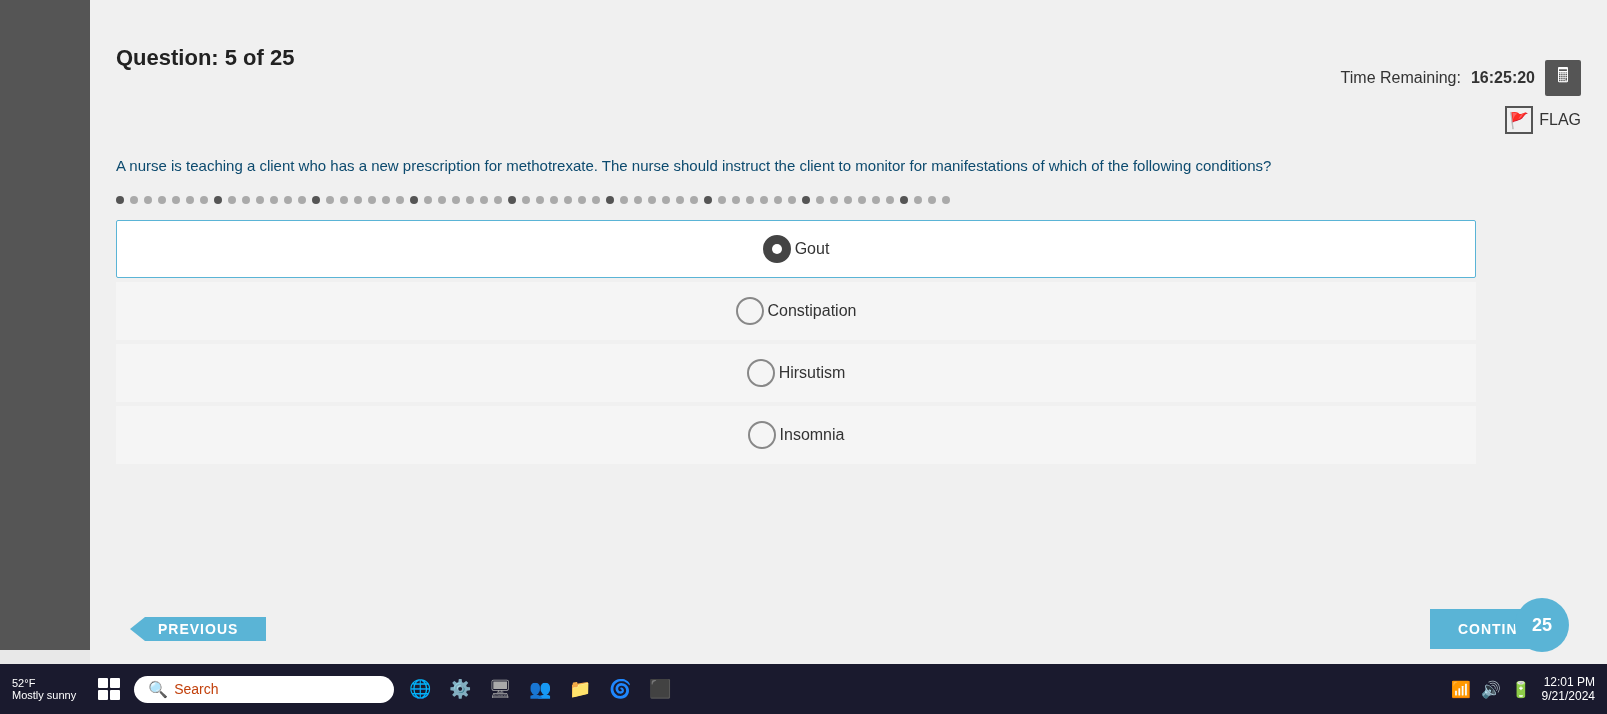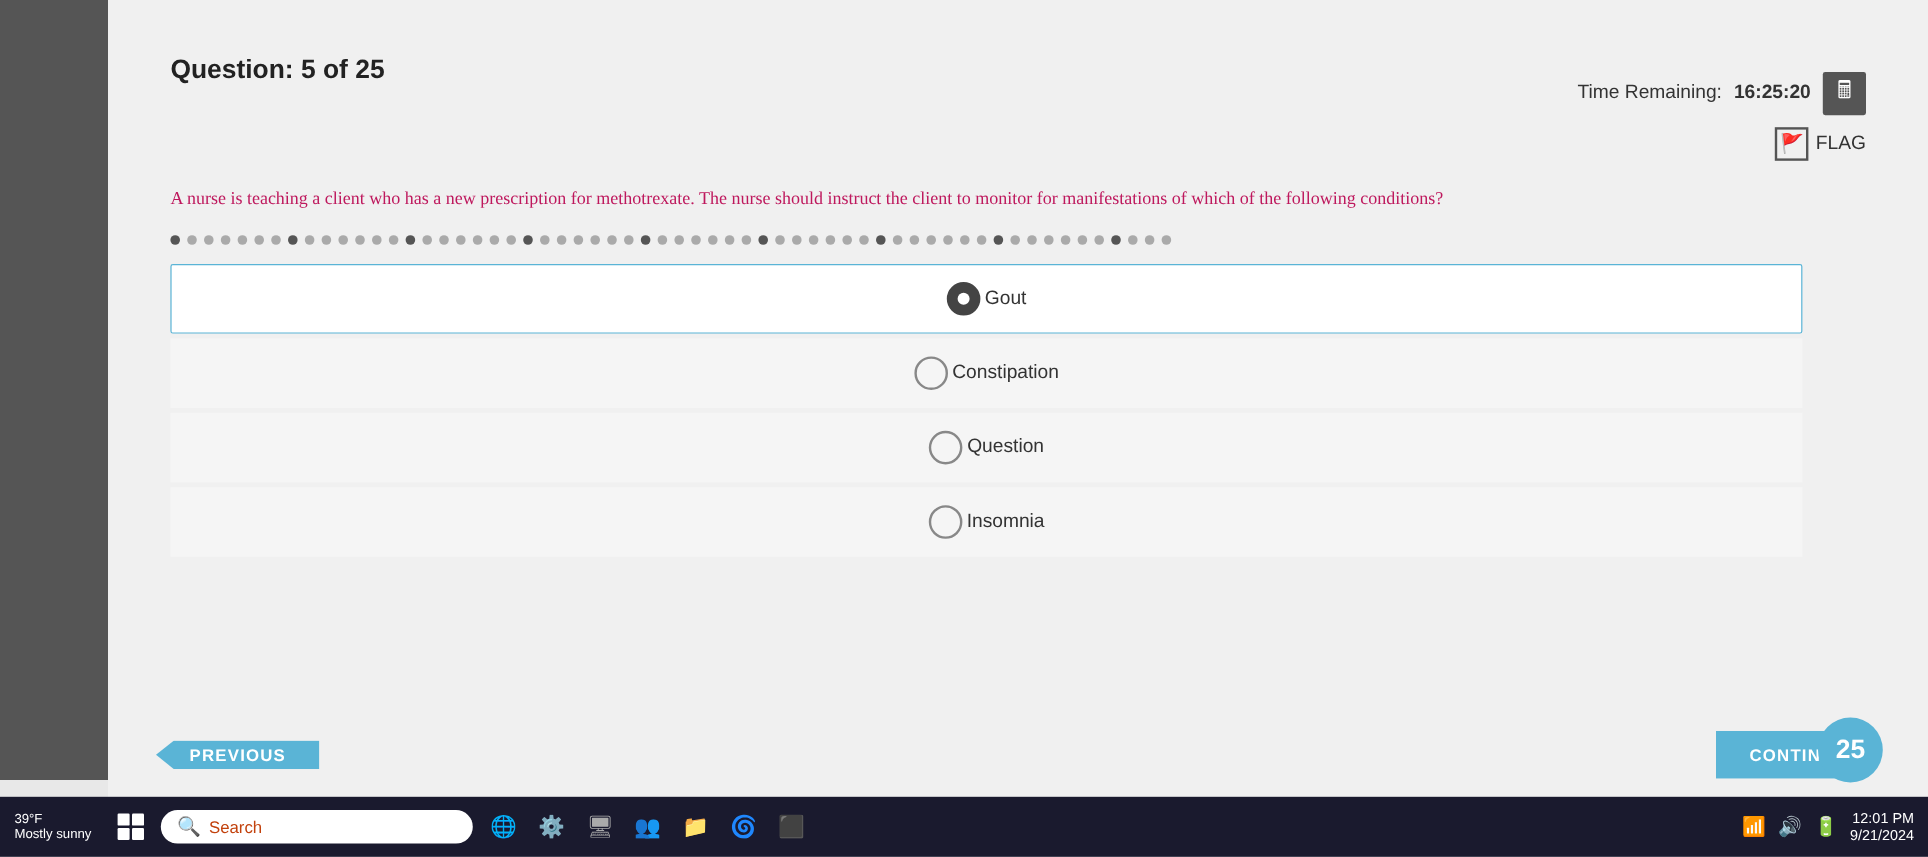--- a/index.html
+++ b/index.html
@@ -24,21 +24,21 @@
     }
 
     
     .main-content {
       position: absolute;
       left: 90px;
       top: 0;
       right: 0;
       bottom: 50px;
       background: #f0f0f0;
-      padding: 20px 52px;
+      padding: 20px 26px;
     }
 
     
     .header-row {
       display: flex;
       justify-content: space-between;
       align-items: center;
       margin-bottom: 10px;
     }
 
@@ -100,25 +100,24 @@
 
     .flag-label {
       font-size: 16px;
       color: #333;
       font-weight: 500;
     }
 
     
     .question-text {
       font-size: 15px;
-      color: #be185d;
+      color: #0c4a6e;
       line-height: 1.6;
       margin-bottom: 18px;
       max-width: 1300px;
-      font-family: Liberation Serif, serif;
     }
 
     
     .dots-separator {
       display: flex;
       align-items: center;
       gap: 6px;
       margin-bottom: 16px;
       flex-wrap: wrap;
     }
@@ -225,21 +224,21 @@
       letter-spacing: 1px;
     }
 
     
     .score-badge {
       width: 54px;
       height: 54px;
       border-radius: 50%;
       background: #5ab4d6;
       color: white;
-      font-size: 22px;
+      font-size: 18px;
       font-weight: bold;
       display: flex;
       align-items: center;
       justify-content: center;
       position: absolute;
       bottom: 62px;
       right: 38px;
     }
 
     
@@ -429,21 +428,21 @@
       <span class="option-text">Gout</span>
     </div>
 
     <div class="option-row">
       <div class="radio-btn"></div>
       <span class="option-text">Constipation</span>
     </div>
 
     <div class="option-row">
       <div class="radio-btn"></div>
-      <span class="option-text">Question</span>
+      <span class="option-text">Hirsutism</span>
     </div>
 
     <div class="option-row">
       <div class="radio-btn"></div>
       <span class="option-text">Insomnia</span>
     </div>
 
   </div>
 
 </div>
@@ -451,21 +450,21 @@
 <div class="bottom-nav">
   <button class="prev-btn">PREVIOUS</button>
   <button class="continue-btn">CONTINUE</button>
 </div>
 
 <div class="score-badge">25</div>
 
 <div class="taskbar">
 
   <div class="taskbar-weather">
-    <span>39°F</span>
+    <span>52°F</span>
     <span>Mostly sunny</span>
   </div>
 
   <div class="taskbar-start">
     <div class="win-grid">
       <div></div>
         <div></div>
         <div></div>
         <div></div>
     </div>

